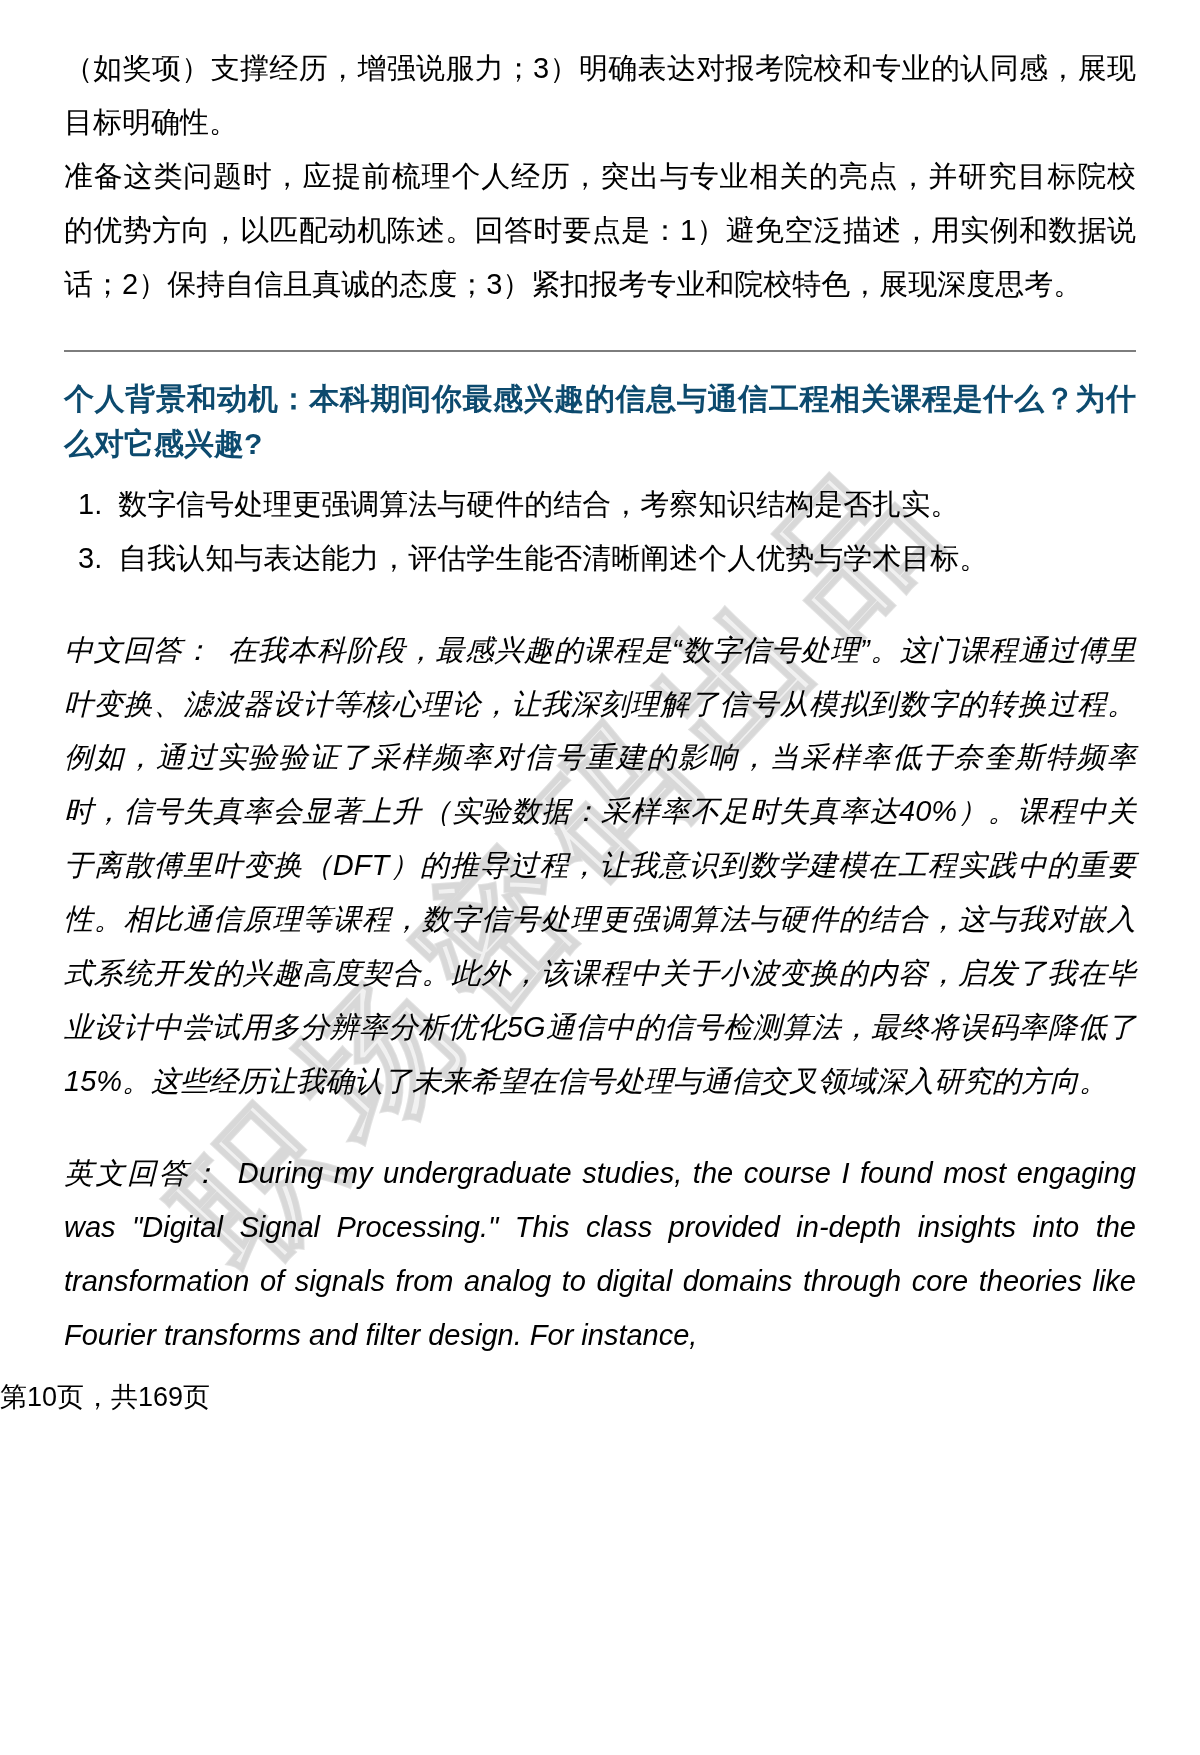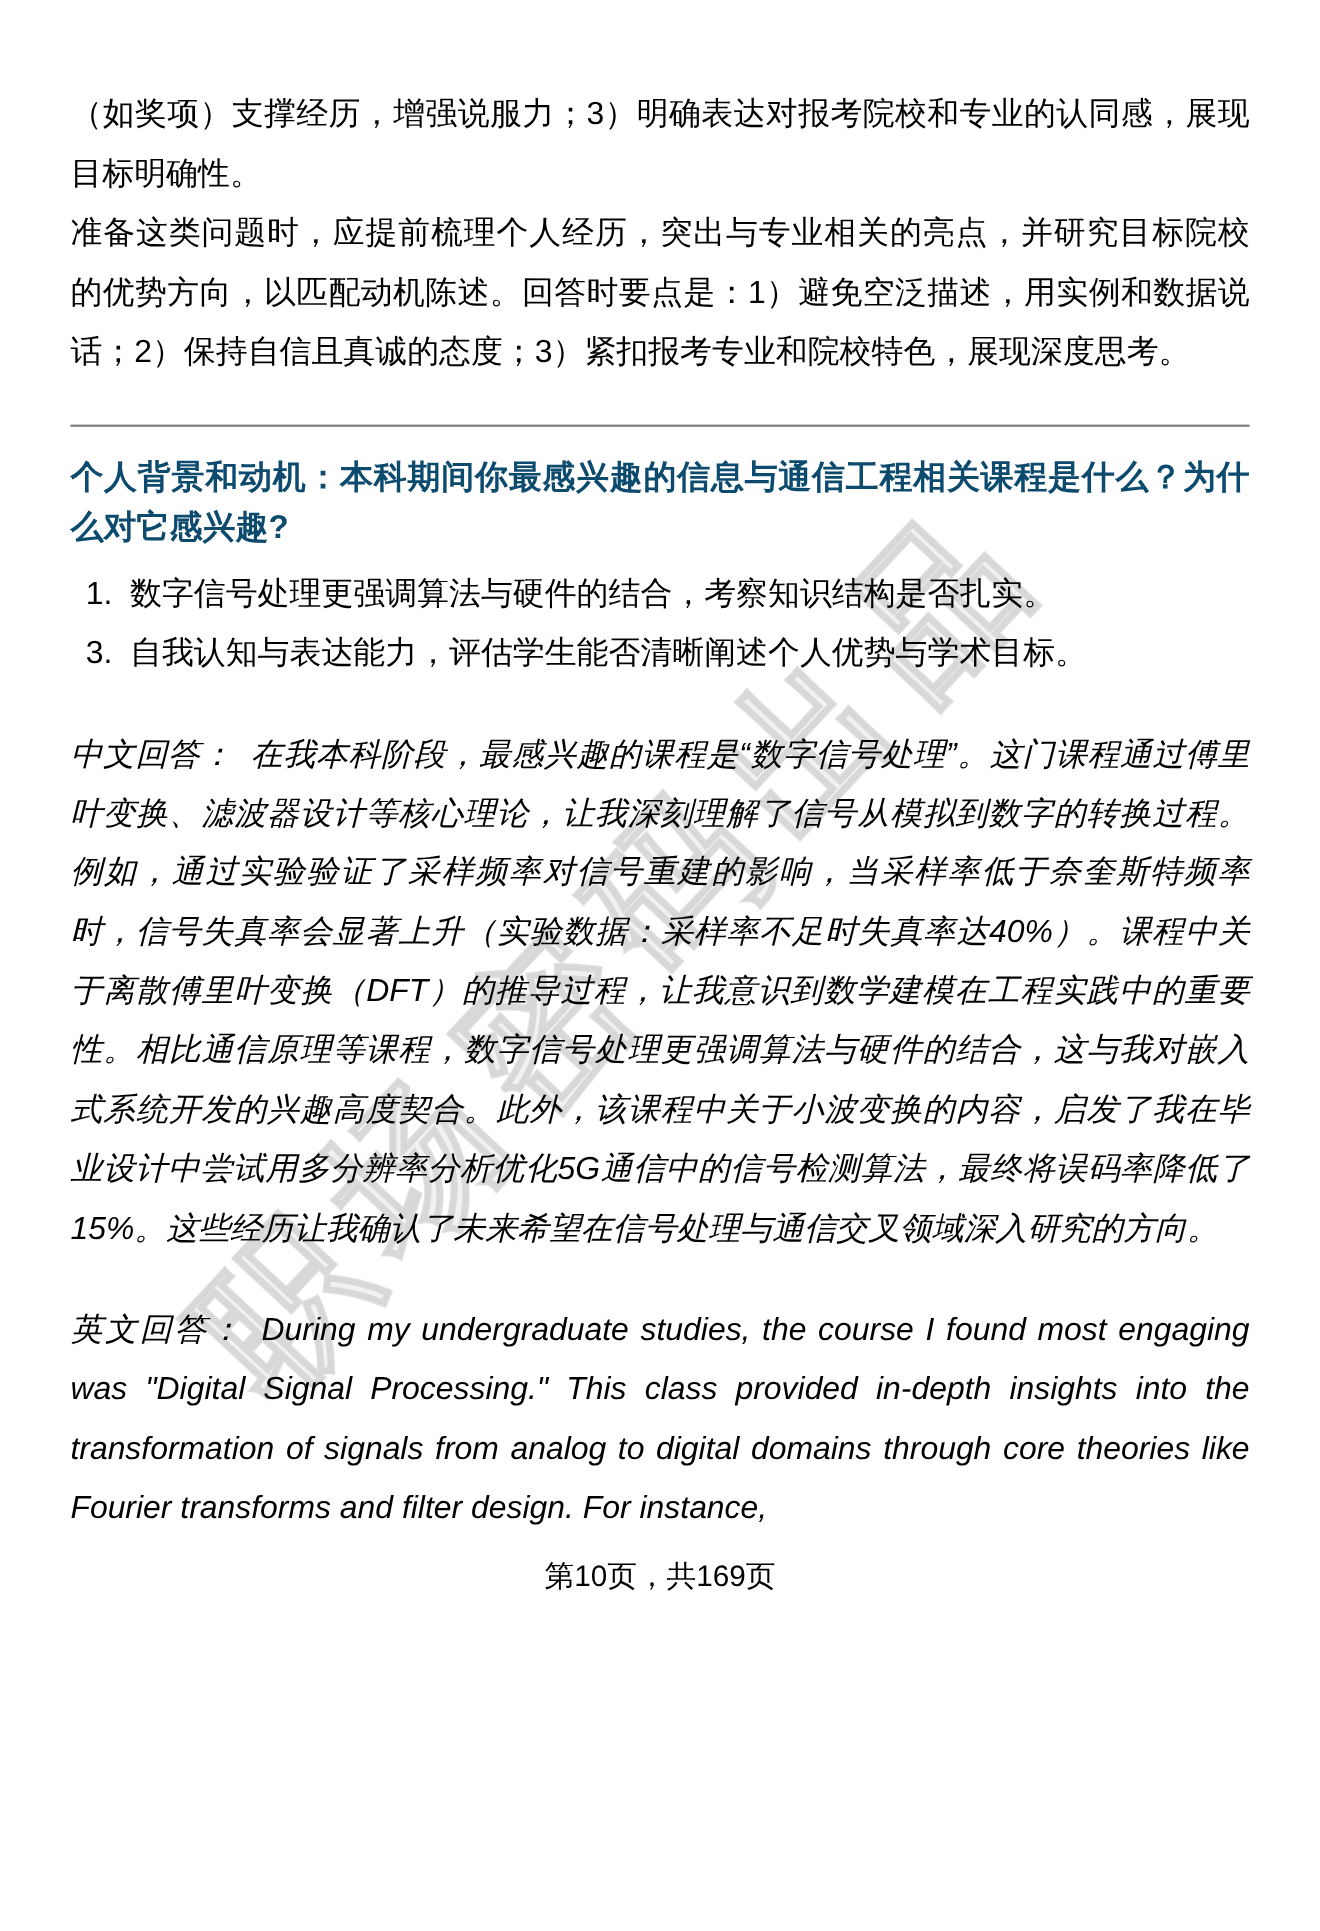--- a/index.html
+++ b/index.html
@@ -31,21 +31,20 @@
     color: rgba(175, 175, 175, 0.18);
     -webkit-text-stroke: 2px rgba(160, 160, 160, 0.30);
     z-index: 0;
     pointer-events: none;
     user-select: none;
   }
   .content {
     position: relative;
     z-index: 1;
     padding: 42px 64px 0 64px;
-    margin-top: 36px;
   }
   p.body {
     font-size: 29px;
     line-height: 1.86;
     text-align: justify;
     color: #000000;
   }
   .divider {
     border: none;
     border-top: 2px solid #7d7d7d;
@@ -84,21 +83,21 @@
     margin-top: 38px;
     font-style: italic;
   }
   .answer-label {
     margin-right: 16px;
   }
   .footer {
     position: relative;
     z-index: 1;
     margin-top: 16px;
-    text-align: center;
+    text-align: left;
     font-size: 27px;
     color: #000000;
   }
 </style>
 </head>
 <body>
 
 <div class="page">
 
   <div class="watermark">职场密码出品</div>

